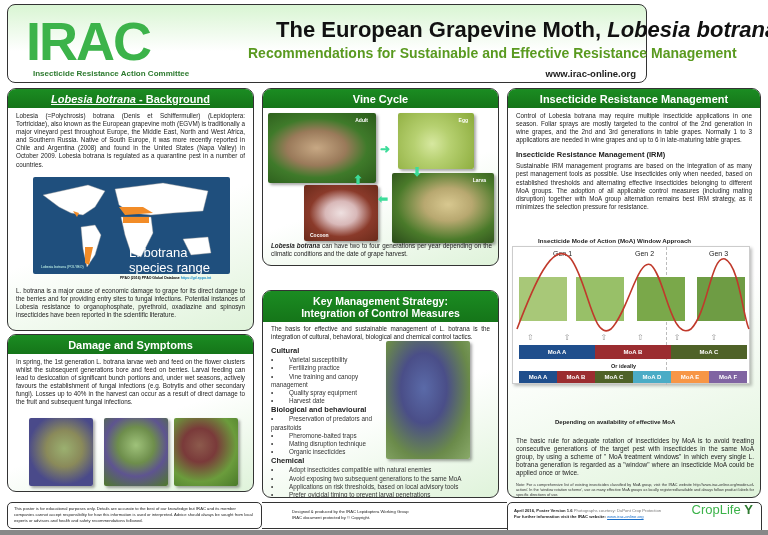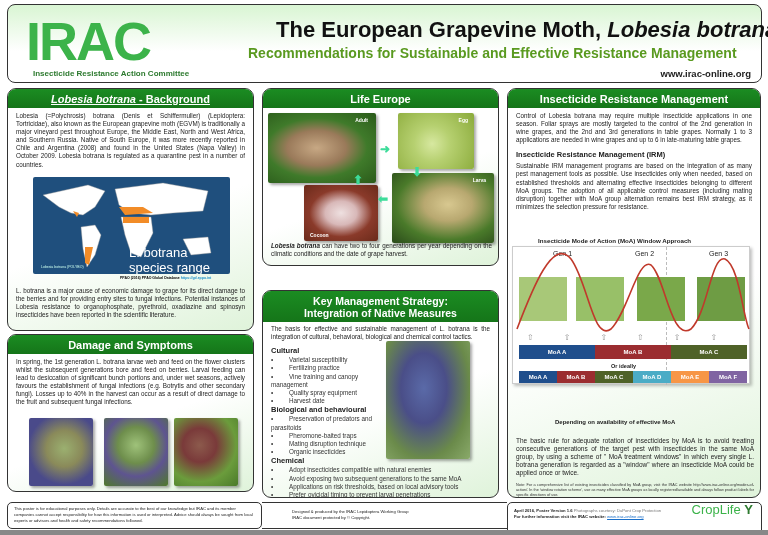--- a/index.html
+++ b/index.html
@@ -1,19 +1,19 @@
 <!DOCTYPE html>
 <html><head>
 <meta charset="utf-8">
 <style>
   * { box-sizing: border-box; margin: 0; padding: 0; }
   html, body { width: 768px; height: 535px; overflow: hidden; }
   body { background: #8a8a8a; font-family: "Liberation Sans", sans-serif; position: relative; }
   .poster { position: absolute; left: 0; top: 0; width: 768px; height: 535px; background: #ffffff; }
-  .header { position: absolute; left: 7px; top: 4px; width: 755px; height: 79px;
+  .header { position: absolute; left: 7px; top: 4px; width: 640px; height: 79px;
     background: linear-gradient(180deg, #d9f5d3 0%, #ffffff 60%); border: 1.5px solid #333; border-radius: 8px; }
   .logo { position: absolute; left: 18px; top: 8px; font-weight: 900; font-size: 54px; color: #3cb34a; letter-spacing: -2px; line-height: 56px; }
   .logo-sub { position: absolute; left: 25px; top: 64px; font-size: 8px; font-weight: bold; color: #2d7a2f; }
   .title { position: absolute; left: 268px; top: 12px; font-size: 22px; font-weight: bold; color: #111; white-space: nowrap; }
   .title i { font-style: italic; }
   .subtitle { position: absolute; left: 240px; top: 40px; font-size: 14px; font-weight: bold; color: #5a9a20; white-space: nowrap; }
   .site { position: absolute; right: 10px; top: 63px; font-size: 9.5px; font-weight: bold; color: #222; }
 
   .panel { position: absolute; border: 1.5px solid #333; border-radius: 9px; overflow: hidden;
     background: linear-gradient(160deg, #ffffff 55%, #dff3da 100%); }
@@ -85,21 +85,21 @@
 
   <div class="panel" style="left:7px;top:334px;width:247px;height:158px;">
     <div class="panel-head">Damage and Symptoms</div>
     <div class="txt" style="padding-top:4px;">In spring, the 1st generation L. botrana larvae web and feed on the flower clusters whilst the subsequent generations bore and feed on berries. Larval feeding can lead to desiccation of significant bunch portions and, under wet seasons, actively favours the establishment of fungal infections (e.g. Botrytis and other secondary fungi). Losses up to 40% in the harvest can occur as a result of direct damage to the fruit and subsequent fungal infections.</div>
   </div>
   <div class="photo" style="left:29px;top:418px;width:64px;height:68px;background:radial-gradient(circle at 55% 45%, #9bb070 0%, #8a8a5a 35%, #4a4a8a 70%);"></div>
   <div class="photo" style="left:104px;top:418px;width:64px;height:68px;background:radial-gradient(circle at 50% 40%, #9fc27a 0%, #6e8e4c 35%, #5e5490 60%, #4f7a2a 100%);"></div>
   <div class="photo" style="left:174px;top:418px;width:64px;height:68px;background:radial-gradient(circle at 40% 40%, #8c5a4c 0%, #7a3a3a 30%, #6b9c3c 65%, #4a7a2a 100%);"></div>
 
   <div class="panel" style="left:262px;top:88px;width:237px;height:178px;">
-    <div class="panel-head">Life Europe</div>
+    <div class="panel-head">Vine Cycle</div>
     <div class="txt" style="position:absolute;left:0;top:153px;width:237px;">
       <b><i>Lobesia botrana</i></b><span> can have two to four generations per year depending on the climatic conditions and the date of grape harvest.</span>
     </div>
   </div>
   <div class="photo" style="left:268px;top:113px;width:108px;height:70px;background:radial-gradient(ellipse at 45% 50%, #c7a884 0%, #9a7a5a 35%, #3f7a2a 60%, #2a5a1a 100%);">
     <span class="photo-label" style="right:8px;top:4px;">Adult</span>
   </div>
   <div class="photo" style="left:398px;top:113px;width:76px;height:56px;background:radial-gradient(circle at 45% 55%, #d7e8a0 0%, #b6d070 35%, #8aaa3a 100%);">
     <span class="photo-label" style="right:6px;top:4px;">Egg</span>
   </div>
@@ -110,21 +110,21 @@
     <span class="photo-label" style="left:6px;bottom:3px;">Cocoon</span>
   </div>
   <span class="arrow" style="left:380px;top:143px;">➜</span>
   <span class="arrow" style="left:412px;top:166px;">⬇</span>
   <span class="arrow" style="left:378px;top:193px;">⬅</span>
   <span class="arrow" style="left:353px;top:174px;">⬆</span>
 
   <div class="panel" style="left:262px;top:290px;width:237px;height:208px;">
     <div class="panel-head" style="font-size:10.5px;line-height:12px;text-align:center;">
       <div>Key Management Strategy:</div>
-      <div>Integration of Native Measures</div>
+      <div>Integration of Control Measures</div>
     </div>
     <div class="txt" style="padding-top:3px;">The basis for effective and sustainable management of L. botrana is the integration of cultural, behavioral, biological and chemical control tactics.</div>
     <div class="sec" style="padding-top:5px;">Cultural</div>
     <ul class="b" style="width:120px;">
       <li>Varietal susceptibility</li>
       <li>Fertilizing practice</li>
       <li>Vine training and canopy management</li>
       <li>Quality spray equipment</li>
       <li>Harvest date</li>
     </ul>

